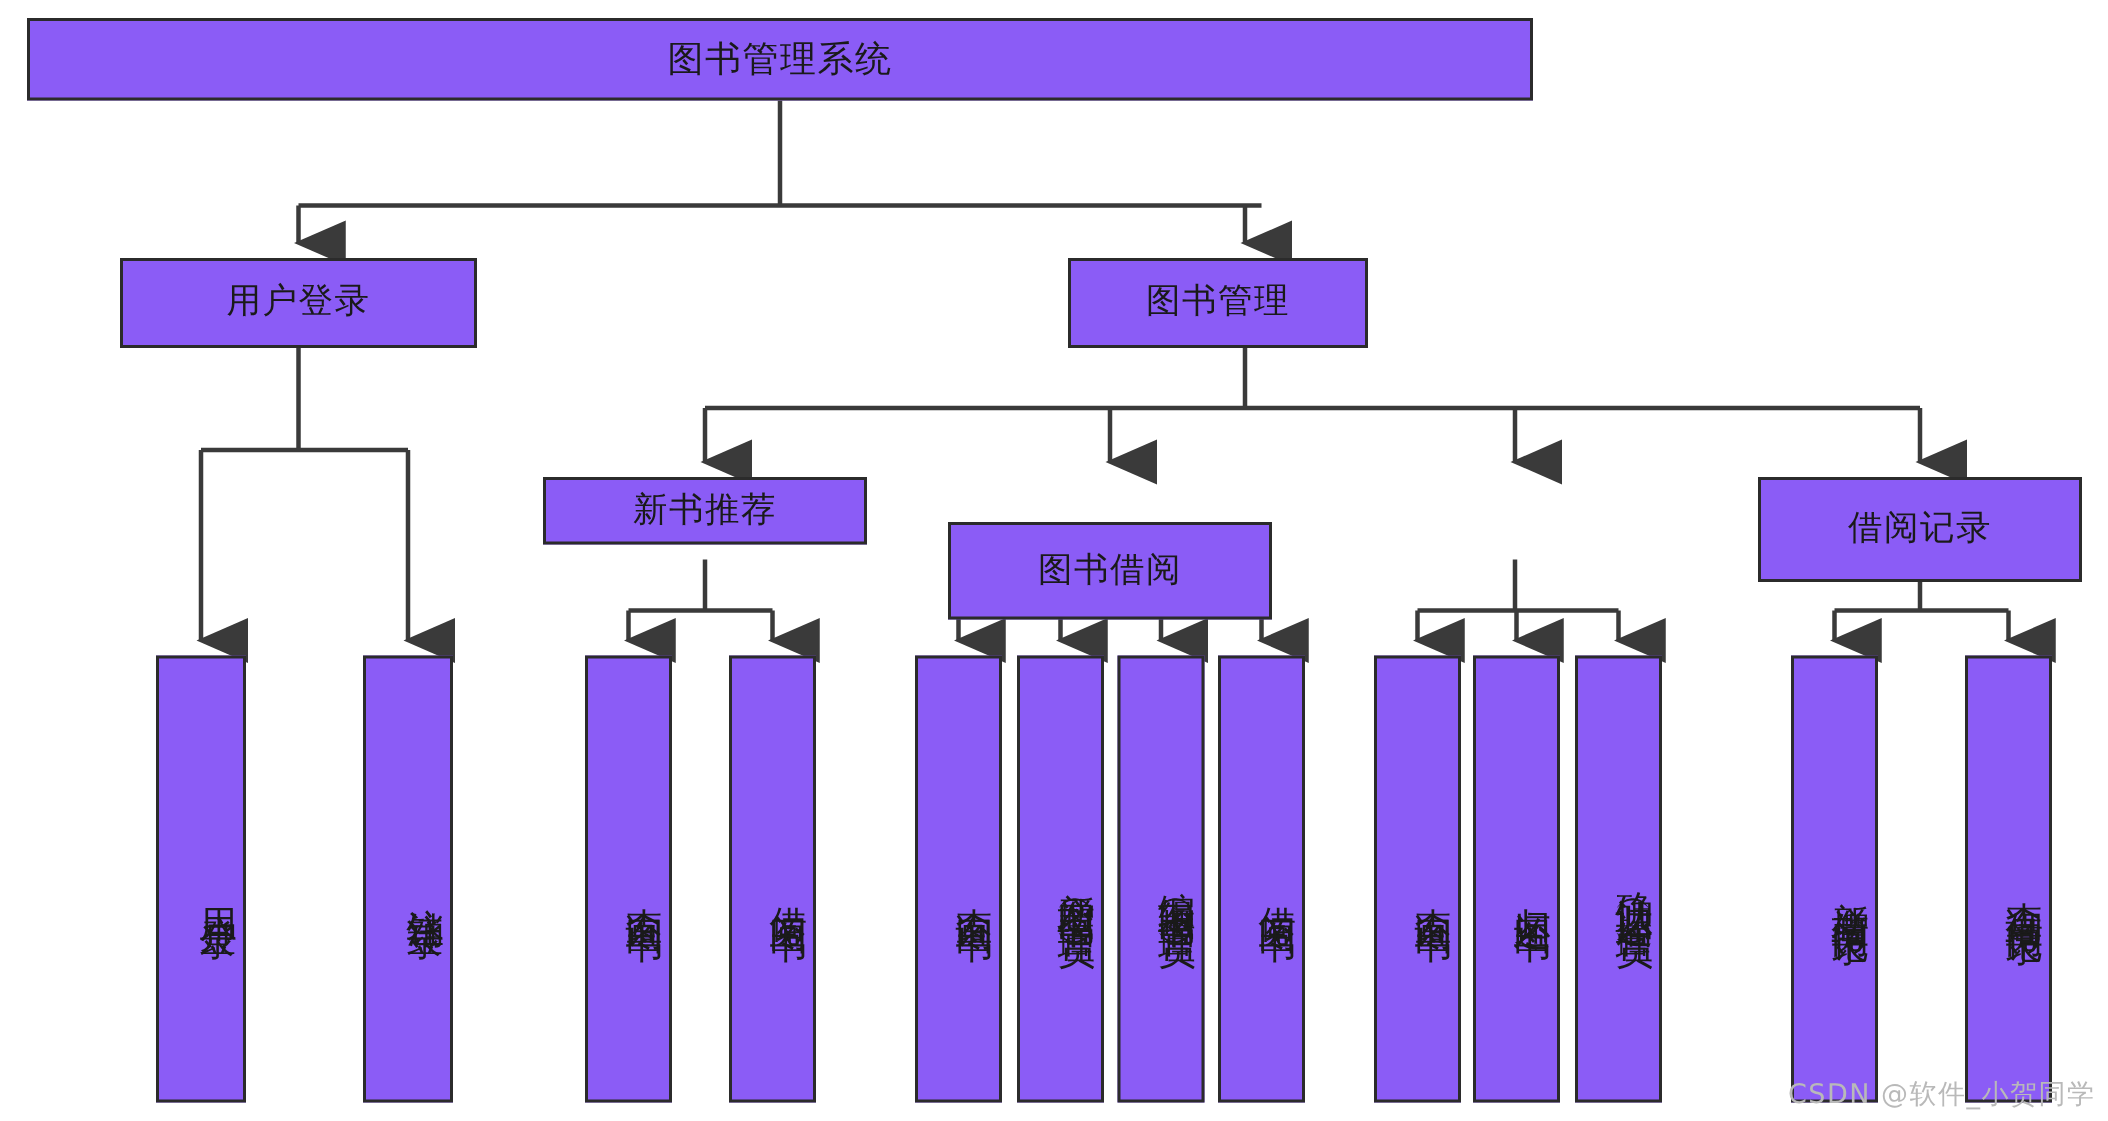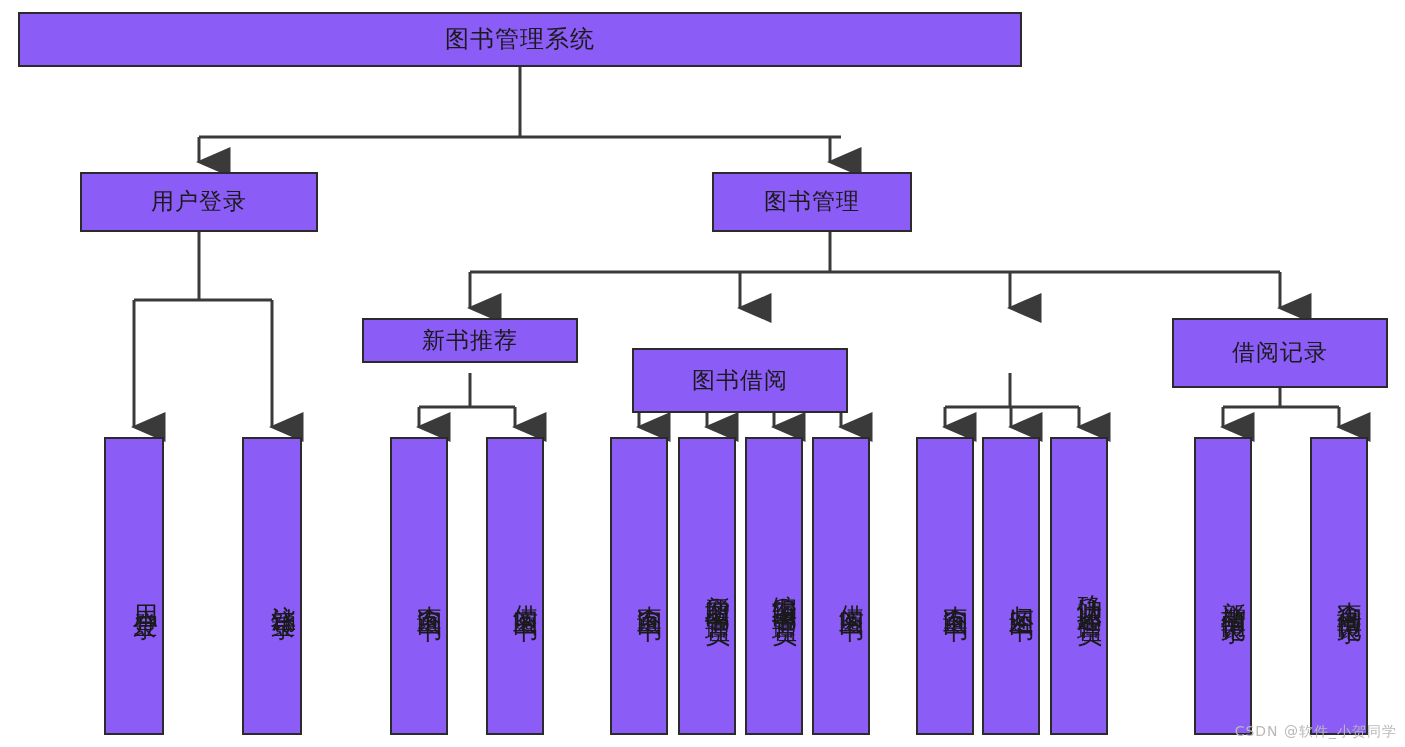--- a/index.html
+++ b/index.html
@@ -54,21 +54,21 @@
   }
   .node.vert .vlabel {
     writing-mode: vertical-rl;
     text-orientation: upright;
     display: block;
   }
   .watermark {
     position: absolute;
     right: 8px;
     bottom: 6px;
-    font-size: 14px;
+    font-size: 18px;
     color: #b9b9b9;
     letter-spacing: 1px;
     white-space: nowrap;
     font-family: "DejaVu Sans", "Liberation Sans", sans-serif;
   }
 </style>
 </head>
 <body>
 
 <div id="canvas">

